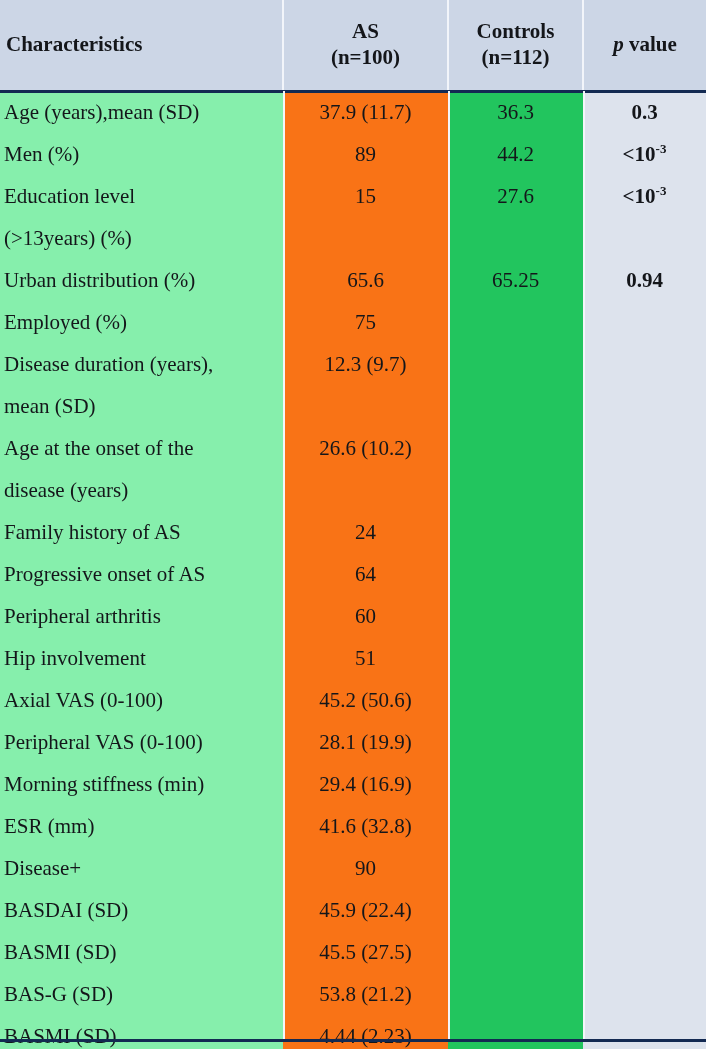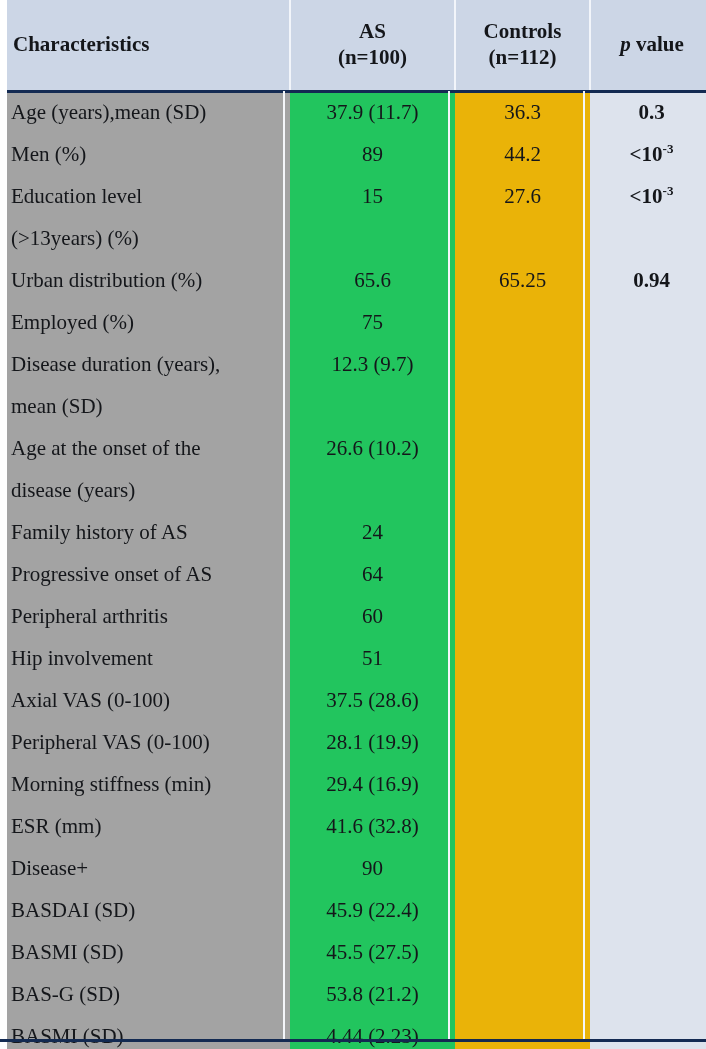--- a/index.html
+++ b/index.html
@@ -13,21 +13,20 @@
     font-family: "Liberation Serif", "DejaVu Serif", serif;
     color: #14161a;
     overflow: hidden;
   }
 
   #table-root {
     width: 706px;
     height: 1049px;
     position: relative;
     box-sizing: border-box;
-    padding-left: 7px;
   }
 
   table.data-table {
     width: 706px;
     border-collapse: collapse;
     table-layout: fixed;
   }
 
   
   col.c-char   { width: 283px; }
@@ -76,29 +75,29 @@
     padding: 0;
     border: 0;
     vertical-align: middle;
     height: 42px;
     box-sizing: border-box;
     white-space: nowrap;
   }
   tbody td.td-char {
     text-align: left;
     padding-left: 4px;
-    background: #a3a3a3;
+    background: #86efac;
   }
   tbody td.td-as {
     text-align: center;
-    background: #22c55e;
+    background: #f97316;
   }
   tbody td.td-ctrl {
     text-align: center;
-    background: #eab308;
+    background: #22c55e;
   }
   tbody td.td-p {
     text-align: center;
     background: #dde3ed;
     font-weight: bold;
   }
 
   tbody tr.row-tall td { height: 42px; }
 
   
@@ -254,21 +253,21 @@
           <td class="td-p"></td>
         </tr>
         <tr class="row-tall">
           <td class="td-char">Hip involvement</td>
           <td class="td-as">51</td>
           <td class="td-ctrl"></td>
           <td class="td-p"></td>
         </tr>
         <tr class="row-tall">
           <td class="td-char">Axial VAS (0-100)</td>
-          <td class="td-as">37.5 (28.6)</td>
+          <td class="td-as">45.2 (50.6)</td>
           <td class="td-ctrl"></td>
           <td class="td-p"></td>
         </tr>
         <tr class="row-tall">
           <td class="td-char">Peripheral VAS (0-100)</td>
           <td class="td-as">28.1 (19.9)</td>
           <td class="td-ctrl"></td>
           <td class="td-p"></td>
         </tr>
         <tr class="row-tall">

